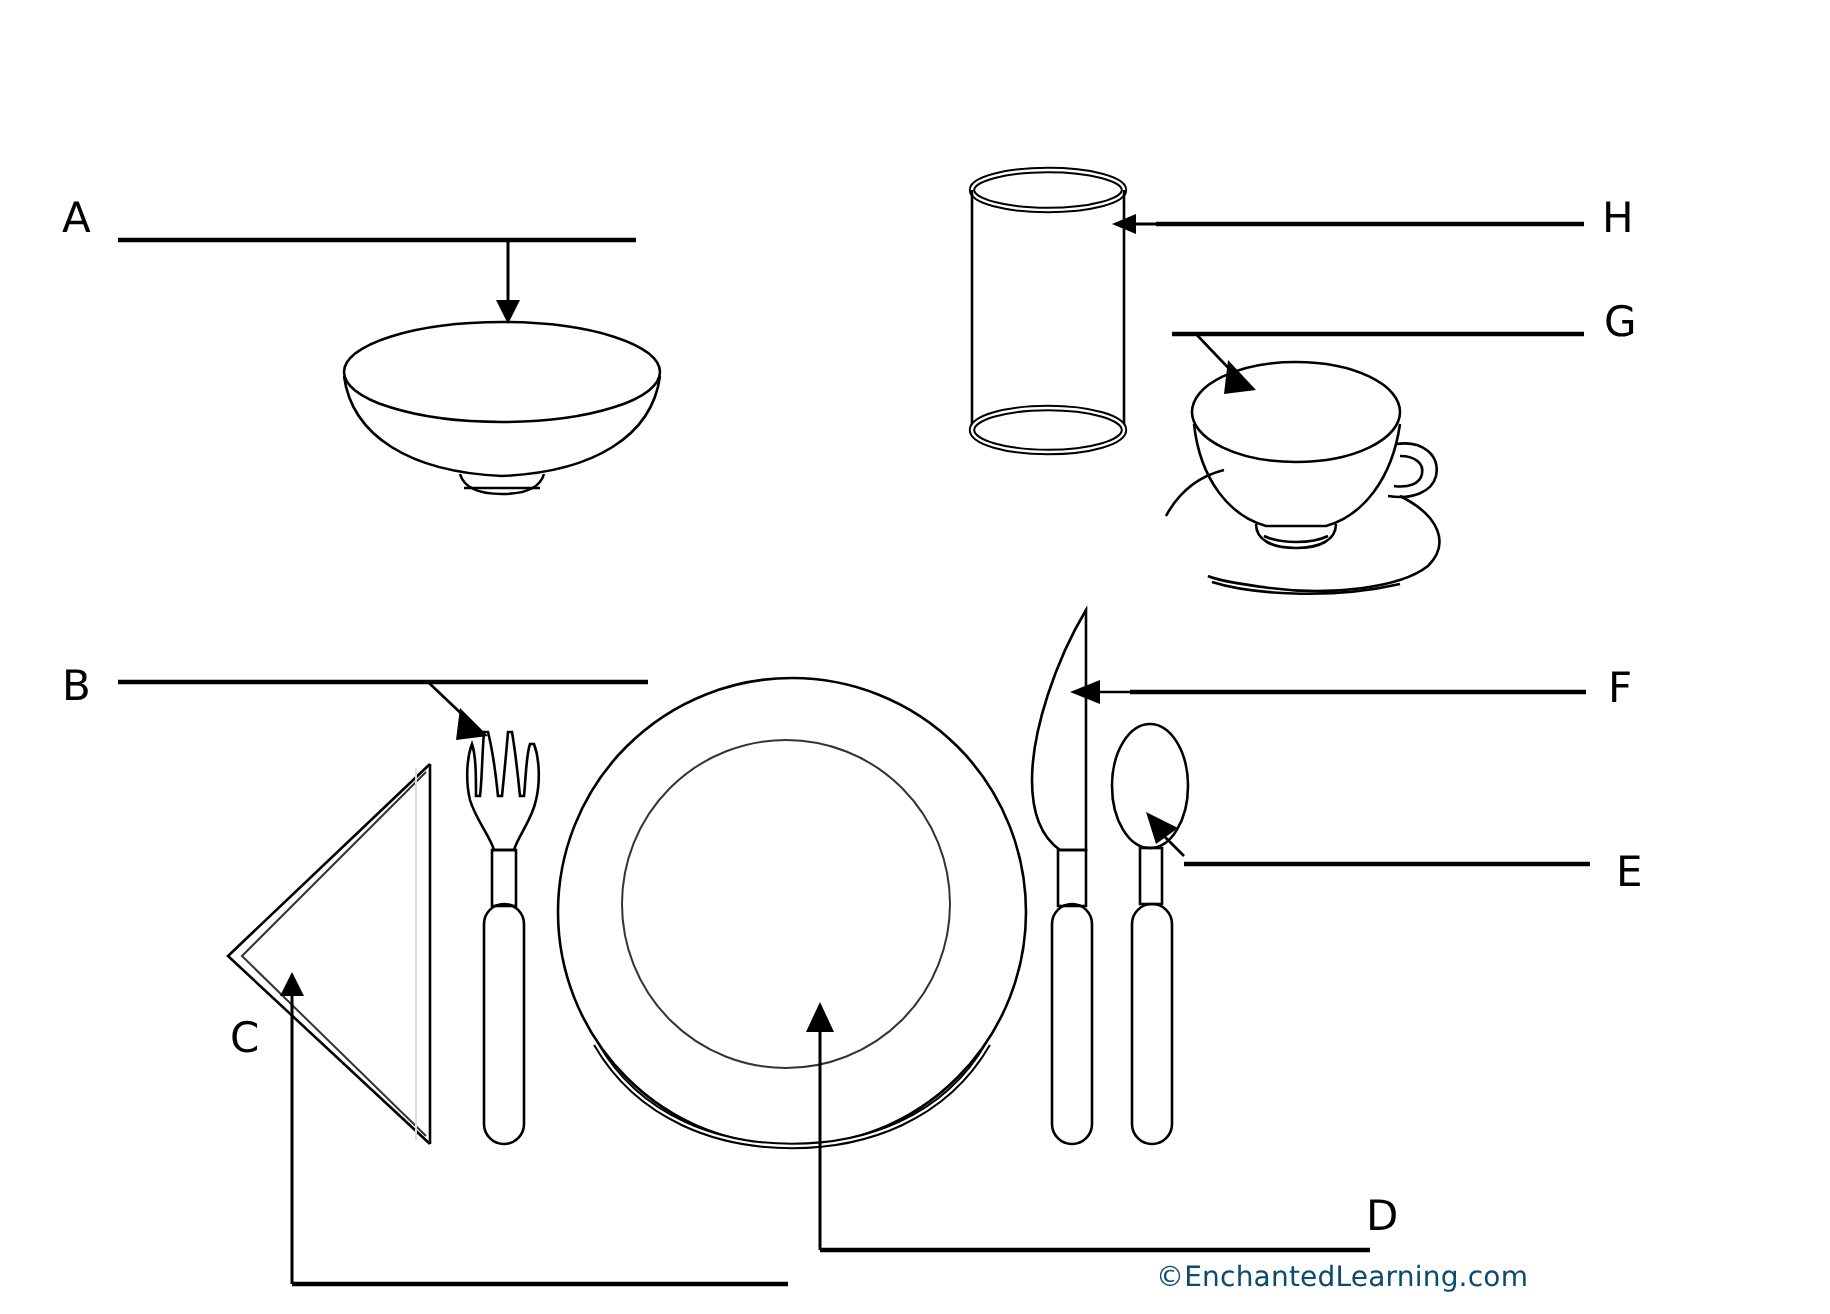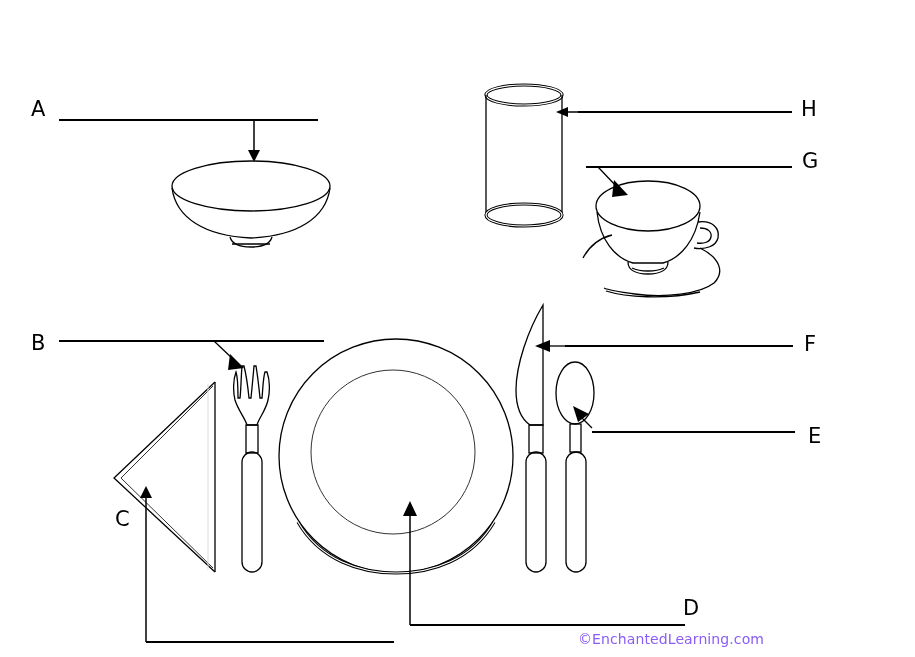--- a/index.html
+++ b/index.html
@@ -10,21 +10,21 @@
       font-family: "DejaVu Sans", sans-serif;
       font-size: 21px;
       color: #000;
       line-height: 1;
     }
     .copyright {
       position: absolute;
       left: 578px; top: 631px;
       font-family: "DejaVu Sans", sans-serif;
       font-size: 14px;
-      color: #8b5cf6;
+      color: #0c4a6e;
       letter-spacing: 0.1px;
     }
     svg .ln { stroke: #000; stroke-width: 2.2; fill: none; }
     svg .obj { stroke: #000; stroke-width: 1.3; fill: none; }
     svg .thin { stroke: #333; stroke-width: 1; fill: none; }
     svg .dbl { stroke: #000; stroke-width: 3.2; fill: none; }
     svg .dblw { stroke: #fff; stroke-width: 1.2; fill: none; }
     svg .arrow { fill: #000; stroke: none; }
   </style>
 </head>

